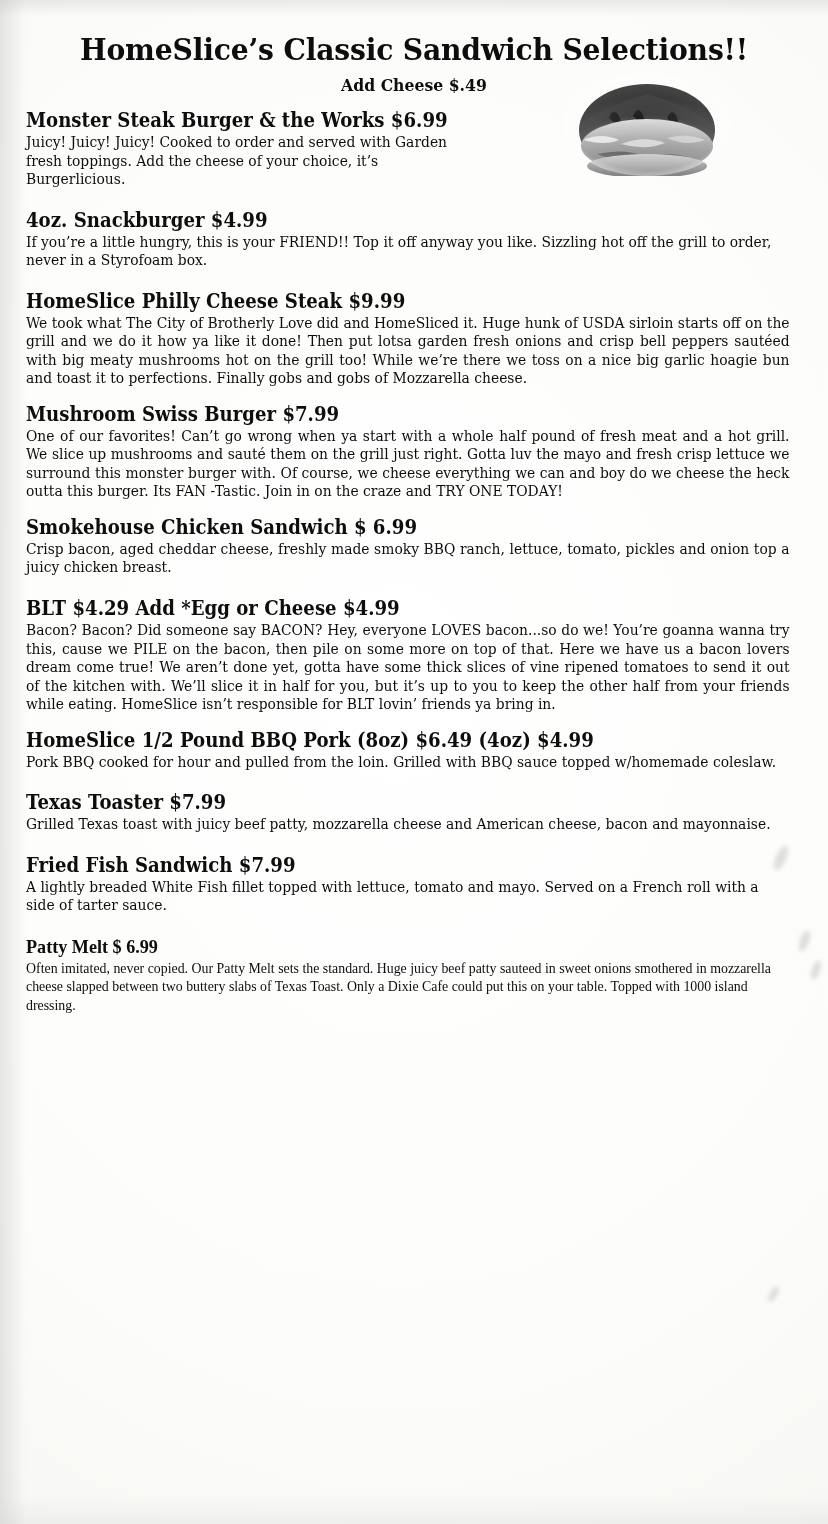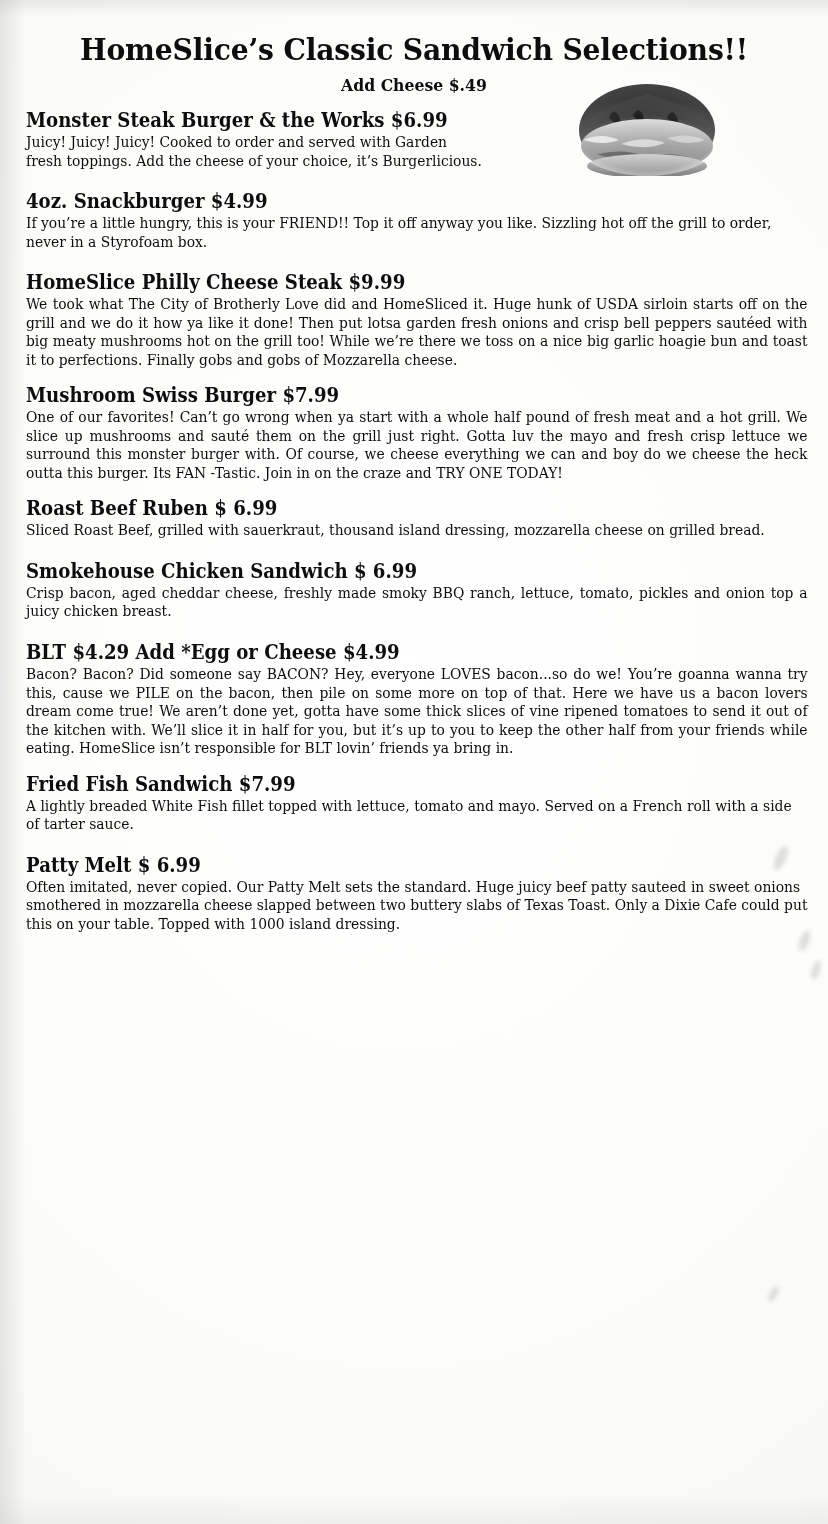--- a/index.html
+++ b/index.html
@@ -90,21 +90,21 @@
     top: 74px;
     width: 168px;
     height: 102px;
     z-index: 4;
     filter: grayscale(1) contrast(1.05);
   }
 
   
   .menu {
     margin: 0;
-    padding: 14px 20px 0 26px;
+    padding: 14px 38px 0 26px;
   }
   .item {
     margin-bottom: 11px;
   }
   .item-name {
     font-weight: bold;
     font-size: 19.5px;
     line-height: 1.18;
     margin: 0 0 1px 0;
     transform: scaleX(0.93);
@@ -117,21 +117,21 @@
     margin: 0;
     transform: scaleX(0.95);
     transform-origin: left top;
     width: 105.2%;
   }
   .item-desc.justify-all { text-align: justify; text-align-last: left; }
 
   
   .gap-lg { margin-bottom: 20px; }
   .gap-md { margin-bottom: 15px; }
-  .gap-sm { margin-bottom: 3px; }
+  .gap-sm { margin-bottom: 3px; font-family: Liberation Serif, serif; }
 
   
   .narrow-short { width: 62%; }
 </style>
 </head>
 <body>
 
 <div class="paper"></div>
 <div class="edge-shade-top"></div>
 <div class="edge-shade-left"></div>
@@ -202,37 +202,41 @@
     <div class="item gap-md">
       <div class="item-name">HomeSlice Philly Cheese Steak $9.99</div>
       <div class="item-desc justify-all">We took what The City of Brotherly Love did and HomeSliced it. Huge hunk of USDA sirloin starts off on the grill and we do it how ya like it done! Then put lotsa garden fresh onions and crisp bell peppers sautéed with big meaty mushrooms hot on the grill too! While we’re there we toss on a nice big garlic hoagie bun and toast it to perfections. Finally gobs and gobs of Mozzarella cheese.</div>
     </div>
 
     <div class="item gap-md">
       <div class="item-name">Mushroom Swiss Burger $7.99</div>
       <div class="item-desc justify-all">One of our favorites! Can’t go wrong when ya start with a whole half pound of fresh meat and a hot grill. We slice up mushrooms and sauté them on the grill just right.  Gotta luv the mayo and fresh crisp lettuce we surround this monster burger with. Of course, we cheese everything we can and boy do we cheese the heck outta this burger.  Its FAN -Tastic. Join in on the craze and TRY ONE TODAY!</div>
     </div>
 
-    <div class="item gap-lg">
-      <div class="item-name">Roast Beef Ruben $ 6.99</div>
-      <div class="item-desc">Sliced Roast Beef, grilled with sauerkraut, thousand island dressing, mozzarella cheese on grilled bread.</div>
-    </div>
 
 
     <div class="item gap-lg">
       <div class="item-name">Smokehouse Chicken Sandwich $ 6.99</div>
       <div class="item-desc justify-all">Crisp bacon, aged cheddar cheese, freshly made smoky BBQ ranch, lettuce, tomato, pickles and onion top a juicy chicken breast.</div>
     </div>
 
     <div class="item gap-md">
       <div class="item-name">BLT $4.29 Add *Egg or Cheese $4.99</div>
       <div class="item-desc justify-all">Bacon? Bacon? Did someone say BACON? Hey, everyone LOVES bacon...so do we! You’re  goanna wanna try this, cause we PILE on the bacon, then pile on some more on top of that. Here we have us a bacon lovers dream come true! We aren’t done yet, gotta have some thick slices of vine ripened tomatoes to send it out of the kitchen with.  We’ll slice it in half for you, but it’s up to you to keep the other half from your friends while eating.  HomeSlice isn’t responsible for BLT lovin’ friends ya bring in.</div>
     </div>
 
-
+    <div class="item gap-lg">
+      <div class="item-name">HomeSlice 1/2 Pound BBQ Pork (8oz) $6.49    (4oz) $4.99</div>
+      <div class="item-desc">Pork BBQ cooked for hour and pulled from the loin.  Grilled with BBQ sauce topped w/homemade coleslaw.</div>
+    </div>
+
+    <div class="item gap-lg">
+      <div class="item-name">Texas Toaster $7.99</div>
+      <div class="item-desc">Grilled Texas toast with juicy beef patty, mozzarella cheese and American cheese, bacon and mayonnaise.</div>
+    </div>
 
     <div class="item gap-lg">
       <div class="item-name">Fried Fish Sandwich $7.99</div>
       <div class="item-desc">A lightly breaded White Fish fillet topped with lettuce, tomato and mayo. Served on a French roll with a side of tarter sauce.</div>
     </div>
 
     <div class="item gap-sm">
       <div class="item-name">Patty Melt $ 6.99</div>
       <div class="item-desc">Often imitated, never copied.  Our Patty Melt sets the standard.  Huge juicy beef patty sauteed in sweet onions smothered in mozzarella cheese slapped between two buttery slabs of Texas Toast.  Only a Dixie Cafe could put this on your table.  Topped with 1000 island dressing.</div>
     </div>

